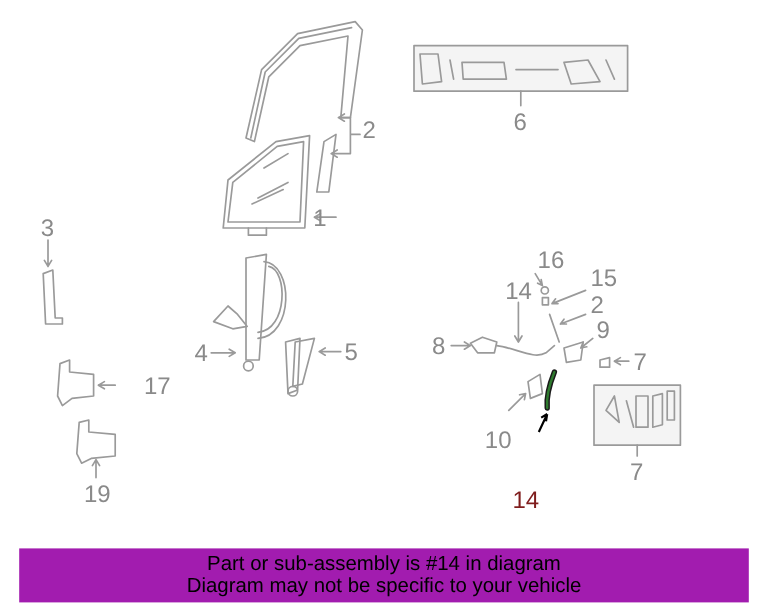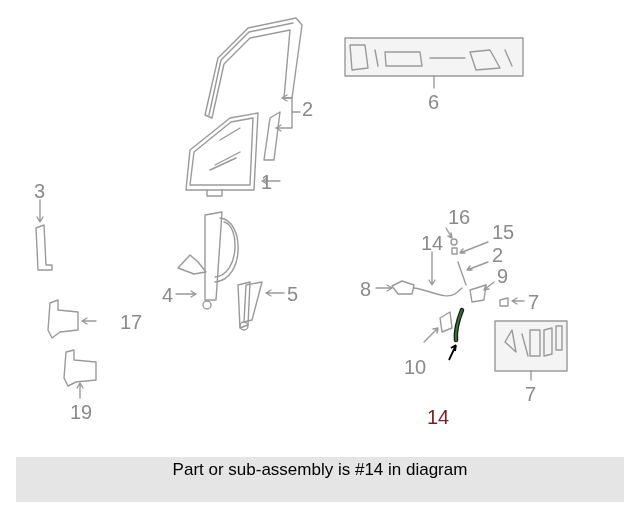--- a/index.html
+++ b/index.html
@@ -1,20 +1,20 @@
 <!DOCTYPE html>
 <html><head>
 <meta charset="utf-8">
 <style>
   html,body{margin:0;padding:0;background:#ffffff;}
   body{width:640px;height:512px;position:relative;overflow:hidden;font-family:"Liberation Sans",sans-serif;}
   #diagram{position:absolute;left:0;top:0;width:640px;height:512px;}
   .lbl{position:absolute;font-family:"Liberation Sans",sans-serif;font-size:20px;color:#8a8a8a;line-height:1;}
   .lbl.hl{color:#7f1d1d;margin-top:42px;}
-  #banner{position:absolute;left:16px;top:457px;width:608px;height:45px;background:#e5e5e5;color:#000;
+  #banner{position:absolute;left:16px;top:457px;width:608px;height:45px;background:#a21caf;color:#000;
     text-align:center;font-size:17px;line-height:18px;padding-top:4px;box-sizing:border-box;}
   #banner div{white-space:nowrap;}
 </style>
 </head>
 <body>
 
 <div id="diagram">
   <svg width="640" height="512" viewBox="0 0 640 512">
     <g fill="none" stroke="#9a9a9a" stroke-width="1.4" stroke-linejoin="round" stroke-linecap="round">
 
@@ -104,13 +104,14 @@
   <span class="lbl" style="left:492px;top:245px">2</span>
   <span class="lbl hl" style="left:427px;top:365px">14</span>
   <span class="lbl" style="left:492px;top:222px">15</span>
   <span class="lbl" style="left:448px;top:207px">16</span>
   <span class="lbl" style="left:120px;top:312px">17</span>
   <span class="lbl" style="left:70px;top:402px">19</span>
 </div>
 
 <div id="banner">
   <div>Part or sub-assembly is #14 in diagram</div>
+  <div>Diagram may not be specific to your vehicle</div>
 </div>
 
 </body></html>

